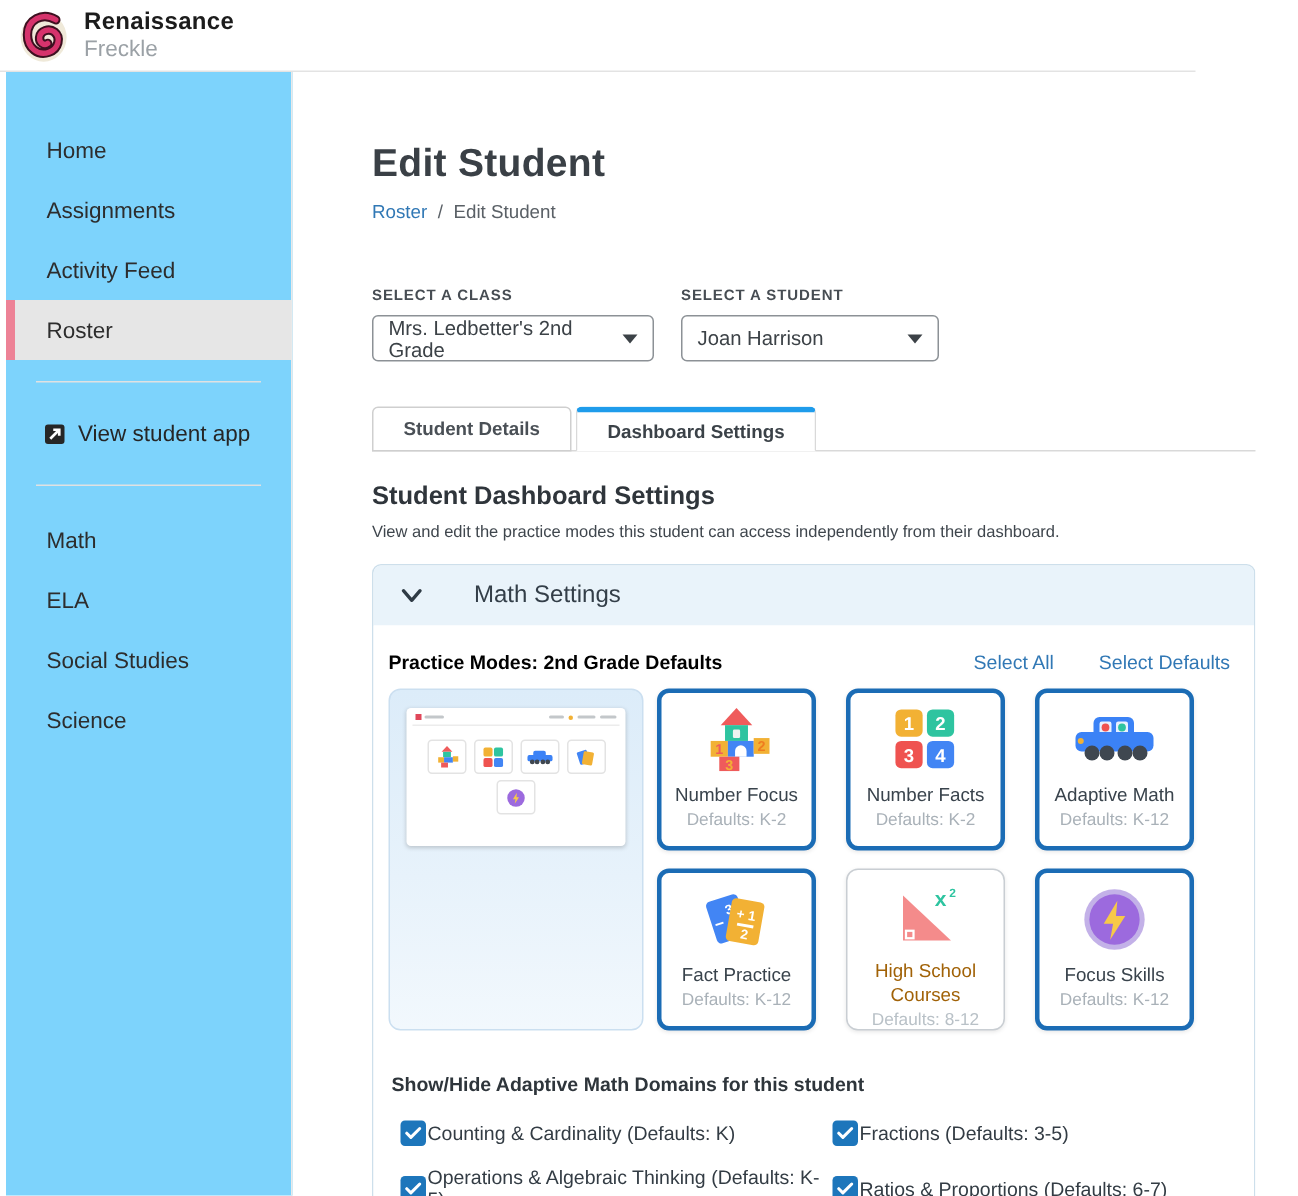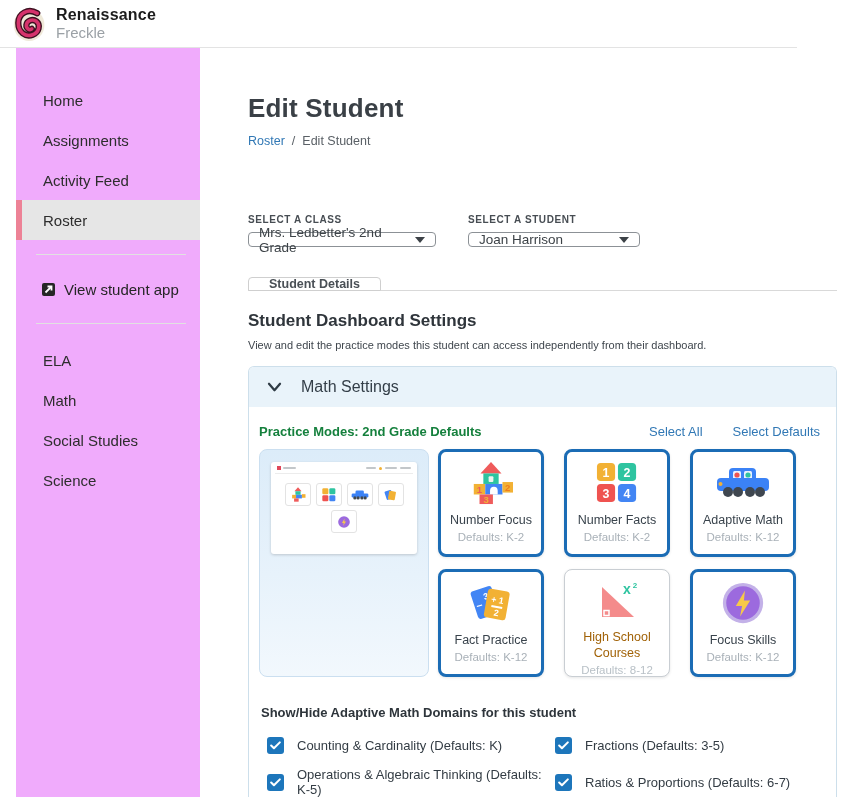--- a/index.html
+++ b/index.html
@@ -9,72 +9,72 @@
   
   .topbar { position: absolute; top: 0; left: 0; width: 797px; height: 48px;
     background: #fff; border-bottom: 1px solid #e3e3e3; display: flex;
     align-items: center; padding-left: 12px; z-index: 20; }
   .logo-wrap { display: flex; align-items: center; gap: 8px; }
   .brand-text { line-height: 1.15; }
   .brand-line1 { font-size: 16px; font-weight: 700; color: #1c1c1c; letter-spacing: .2px; }
   .brand-line2 { font-size: 15px; color: #9ba1a6; }
 
   
-  .sidebar { position: absolute; top: 48px; left: 16px; width: 191px; bottom: 0;
-    background: #f0abfc; border-right: 1px solid #e9e9e9; padding-top: 32px; }
+  .sidebar { position: absolute; top: 48px; left: 4px; width: 191px; bottom: 0;
+    background: #7dd3fc; border-right: 1px solid #e9e9e9; padding-top: 32px; }
   .nav-item { height: 40px; display: flex; align-items: center; padding-left: 27px;
     font-size: 15px; color: #2d2d2d; cursor: pointer; }
   .nav-item.active { background: #e6e6e6; border-left: 6px solid #ed8296; padding-left: 21px; }
   .side-divider { border-top: 1px solid #e1e1e1; margin: 14px 20px; }
   .view-app { height: 40px; display: flex; align-items: center; gap: 8px;
     padding-left: 25px; font-size: 15px; color: #262626; cursor: pointer; }
   .subjects { margin-top: 16px; }
 
   
   .main { position: absolute; left: 200px; top: 48px; right: 0; bottom: 0;
     background: #fff; padding: 45px 28px 12px 48px; }
   .page-title { font-size: 26px; font-weight: 600; color: #3a4046; letter-spacing: .2px; }
   .breadcrumb { margin-top: 10px; font-size: 12.5px; color: #5a6066; display: flex; gap: 7px; }
   .breadcrumb .crumb-link { color: #3178b5; cursor: pointer; }
 
-  .selects-row { margin-top: 66px; display: flex; gap: 32px; }
+  .selects-row { margin-top: 44px; display: flex; gap: 18px; }
   .select-label { font-size: 10px; font-weight: 700; color: #474d53;
     letter-spacing: .6px; margin-bottom: 7px; }
-  .select-box { height: 15px; border: 1px solid #8c9196; border-radius: 4px;
+  .select-box { height: 31px; border: 1px solid #8c9196; border-radius: 4px;
     display: flex; align-items: center; justify-content: space-between;
     padding: 0 10px; font-size: 13.5px; color: #3c4247; background: #fff; cursor: pointer; }
   .select-box.w-class { width: 188px; }
   .select-box.w-student { width: 172px; }
   .caret-down { width: 0; height: 0; border-left: 5px solid transparent;
     border-right: 5px solid transparent; border-top: 6px solid #3c4247; margin-left: 10px; }
 
   
   .tabs-row { margin-top: 30px; display: flex; border-bottom: 1px solid #d9d9d9; width: 589px; }
-  .tab { height: 14px; display: flex; align-items: center; padding: 0 20px;
+  .tab { height: 30px; display: flex; align-items: center; padding: 0 20px;
     font-size: 12.5px; font-weight: 700; color: #4a5056; background: #fff;
     cursor: pointer; margin-bottom: -1px; }
   .tab.inactive { border: 1px solid #cfcfcf; border-radius: 4px 4px 0 0; }
   .tab.active { border-top: 4px solid #1f9ceb; border-left: 1px solid #d9d9d9;
     border-right: 1px solid #d9d9d9; border-bottom: 1px solid #fff;
     border-radius: 4px 4px 0 0; margin-left: 3px; color: #3b4248; }
 
   .section-heading { margin-top: 20px; font-size: 17px; font-weight: 600; color: #2f353b; }
   .section-desc { margin-top: 8px; font-size: 11px; color: #3f464d; }
 
   
   .panel { margin-top: 15px; width: 589px; border: 1px solid #cddfeb;
     border-radius: 6px 6px 0 0; border-bottom: none; }
   .panel-header { background: #e9f3fa; height: 40px; display: flex; align-items: center;
-    padding: 0 18px; gap: 19px; border-radius: 5px 5px 0 0; cursor: pointer; }
+    padding: 0 18px; gap: 34px; border-radius: 5px 5px 0 0; cursor: pointer; }
   .panel-title { font-size: 16px; color: #333e48; }
   .panel-body { padding: 17px 10px 20px 10px; background: #fff; }
 
   .practice-row { display: flex; justify-content: space-between; align-items: center;
     margin: 0 0 10px 0; }
-  .practice-label { font-size: 13px; font-weight: 700; color: #15803d; }
+  .practice-label { font-size: 13px; font-weight: 700; color: #000000; }
   .practice-links { display: flex; gap: 30px; margin-right: 6px; }
   .blue-link { font-size: 13px; color: #3178b5; cursor: pointer; }
 
   .modes-grid { display: flex; gap: 9px; }
   .preview-card { width: 170px; height: 228px; border-radius: 8px;
     border: 1px solid #cbdff0;
     background: linear-gradient(180deg, #dcecf9 0%, #e7f2fb 55%, #f2f8fd 100%); }
   .mini-dash { margin: 12px auto 0 auto; width: 146px; height: 92px; background: #fff;
     border-radius: 3px; box-shadow: 0 1px 3px rgba(0,0,0,.18); padding: 3px 4px; }
   .mini-head { height: 9px; border-bottom: 1px solid #ececec; display: flex;
@@ -100,21 +100,21 @@
   .mode-name { font-size: 12.5px; color: #39434c; margin-top: 5px; text-align: center;
     line-height: 1.3; max-width: 84px; }
   .mode-defaults { font-size: 11.5px; color: #a9b1b8; margin-top: 3px; }
   .mode-card.unselected .mode-name { color: #a16207; text-align: center; }
   .mode-card.unselected .mode-defaults { color: #b9c1c7; }
 
   .domains-heading { margin-top: 28px; font-size: 13px; font-weight: 700;
     color: #2e353b; padding-left: 2px; }
   .domains-grid { margin-top: 4px; display: grid; grid-template-columns: 288px auto;
     padding-left: 8px; }
-  .domain-item { display: flex; align-items: center; gap: 13px; margin-top: 13px; }
+  .domain-item { display: flex; align-items: center; gap: 1px; margin-top: 13px; }
   .checkbox { width: 17px; height: 17px; background: #1d76bb; border-radius: 3px;
     display: flex; align-items: center; justify-content: center; flex-shrink: 0; cursor: pointer; }
   .domain-label { font-size: 13px; color: #333c44; }
 </style>
 </head>
 <body>
 
 <div class="topbar">
   <div class="logo-wrap">
     <svg width="36" height="38" viewBox="0 0 40 42">
@@ -142,22 +142,22 @@
       <rect x="1" y="1" width="13" height="13" rx="2" fill="#262626"></rect>
       <path d="M4.5,10.5 L10,5" stroke="#fff" stroke-width="1.8"></path>
       <path d="M6.5,4.5 L10.5,4.5 L10.5,8.5" stroke="#fff" stroke-width="1.8" fill="none"></path>
     </svg>
     <span>View student app</span>
   </div>
 
   <div class="side-divider"></div>
 
   <div class="subjects">
+    <div class="nav-item">Math</div>
     <div class="nav-item">ELA</div>
-    <div class="nav-item">Math</div>
     <div class="nav-item">Social Studies</div>
     <div class="nav-item">Science</div>
   </div>
 </div>
 
 <div class="main">
 
   <div class="page-title">Edit Student</div>
 
   <div class="breadcrumb">
@@ -178,20 +178,21 @@
       <div class="select-label">SELECT A STUDENT</div>
       <div class="select-box w-student">
         <span>Joan Harrison</span>
         <span class="caret-down"></span>
       </div>
     </div>
   </div>
 
   <div class="tabs-row">
     <div class="tab inactive">Student Details</div>
+    <div class="tab active">Dashboard Settings</div>
   </div>
 
   <div class="section-heading">Student Dashboard Settings</div>
   <div class="section-desc">View and edit the practice modes this student can access independently from their dashboard.</div>
 
   <div class="panel">
     <div class="panel-header">
       <svg width="15" height="12" viewBox="0 0 16 13">
         <polyline points="2,3 8,10 14,3" fill="none" stroke="#2f3b45" stroke-width="2.4" stroke-linecap="round" stroke-linejoin="round"></polyline>
       </svg>

